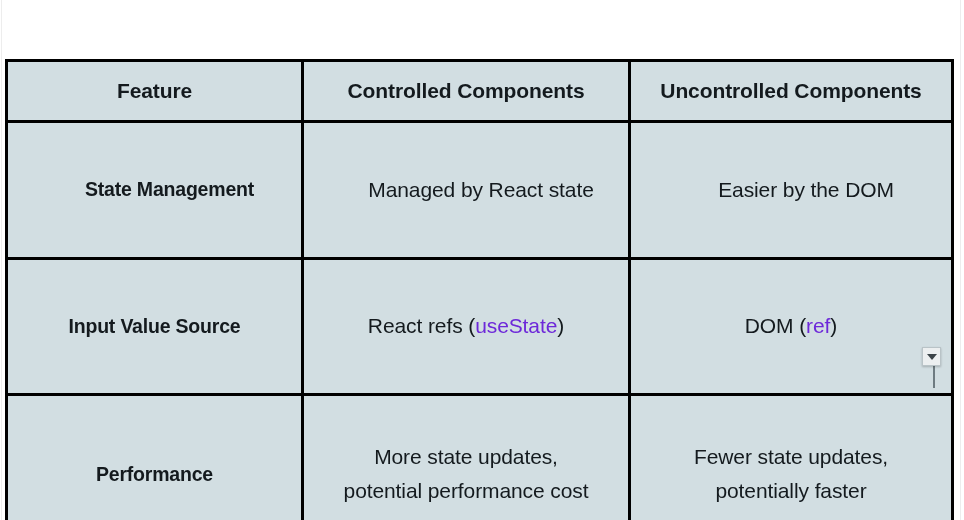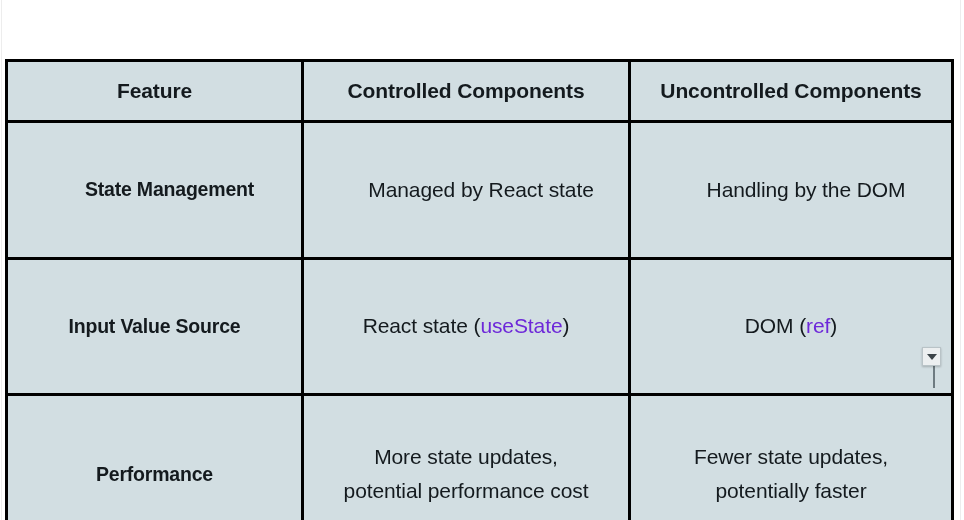--- a/index.html
+++ b/index.html
@@ -163,27 +163,27 @@
           <th>Feature</th>
           <th>Controlled Components</th>
           <th>Uncontrolled Components</th>
         </tr>
       </thead>
       <tbody>
 
         <tr class="row-0">
           <td class="feature-cell">State Management</td>
           <td class="value-cell">Managed by React state</td>
-          <td class="value-cell">Handling by the DOM</td>
+          <td class="value-cell">Easier by the DOM</td>
         </tr>
 
         <tr class="row-1">
           <td class="feature-cell">Input Value Source</td>
           <td class="value-cell">
-              <span class="cell-inner"><span>React state (</span><span class="code-token">useState</span><span>)</span></span>
+              <span class="cell-inner"><span>React refs (</span><span class="code-token">useState</span><span>)</span></span>
             </td>
           <td class="value-cell">
               <span class="cell-inner"><span>DOM (</span><span class="code-token">ref</span><span>)</span></span>
             </td>
         </tr>
 
         <tr class="row-2">
           <td class="feature-cell">Performance</td>
           <td class="value-cell">
               <span class="cell-inner">More state updates,

